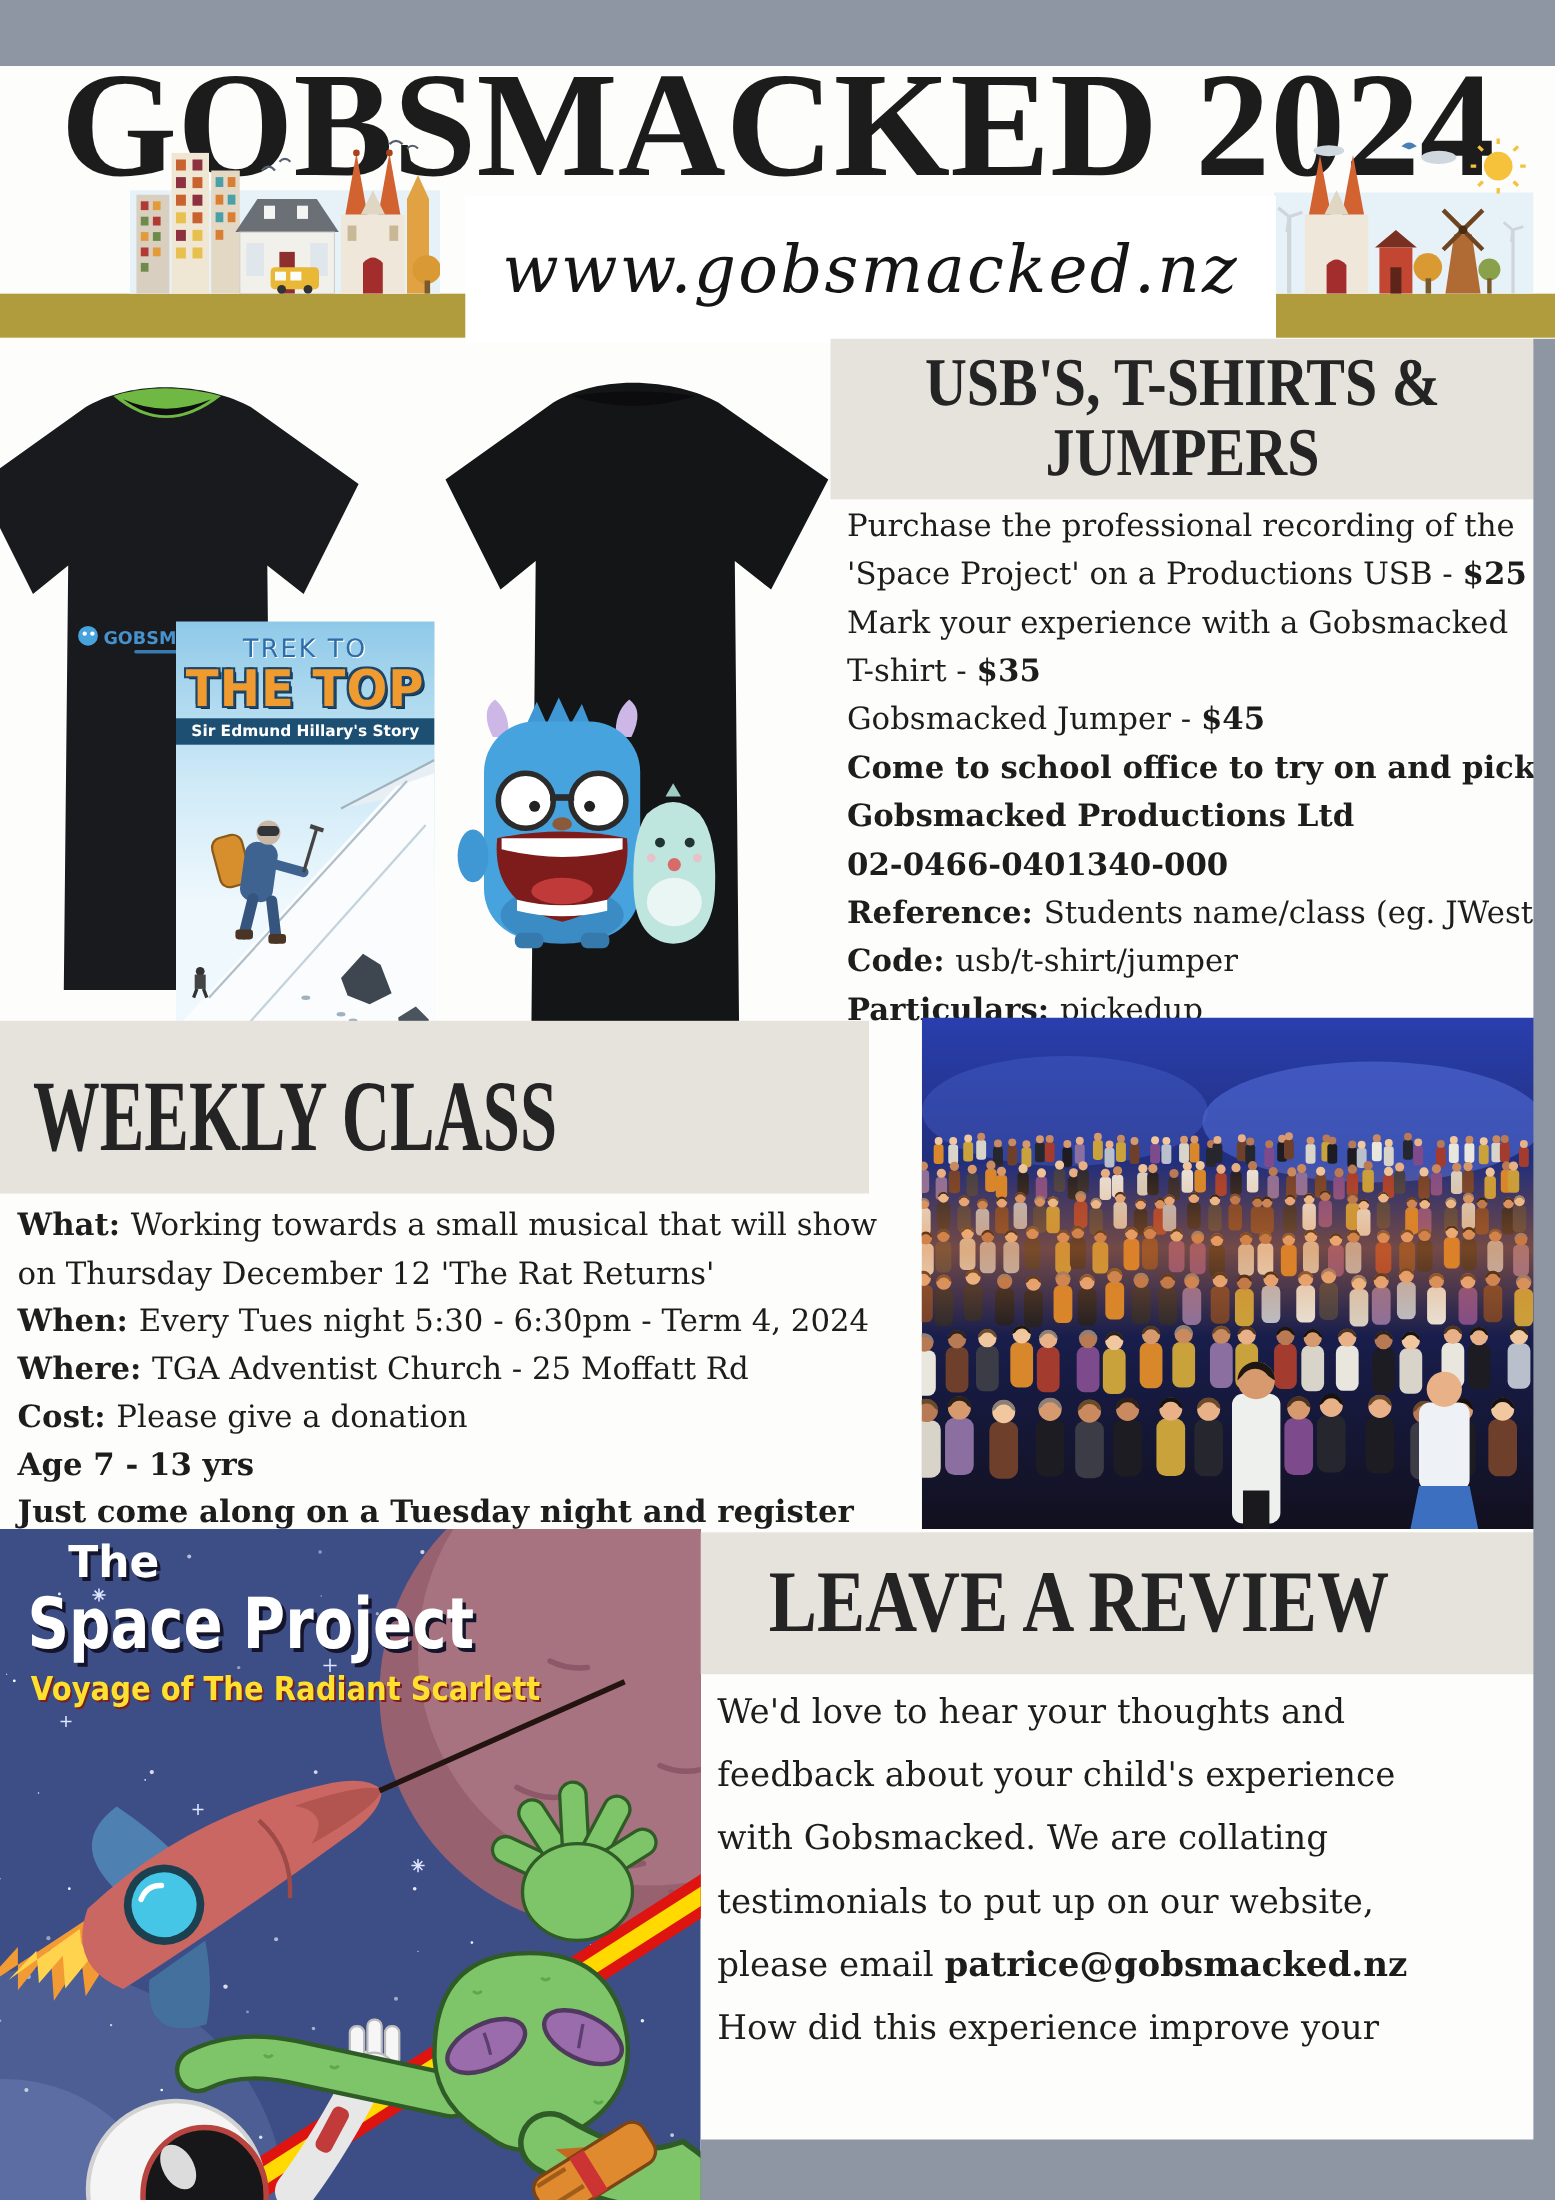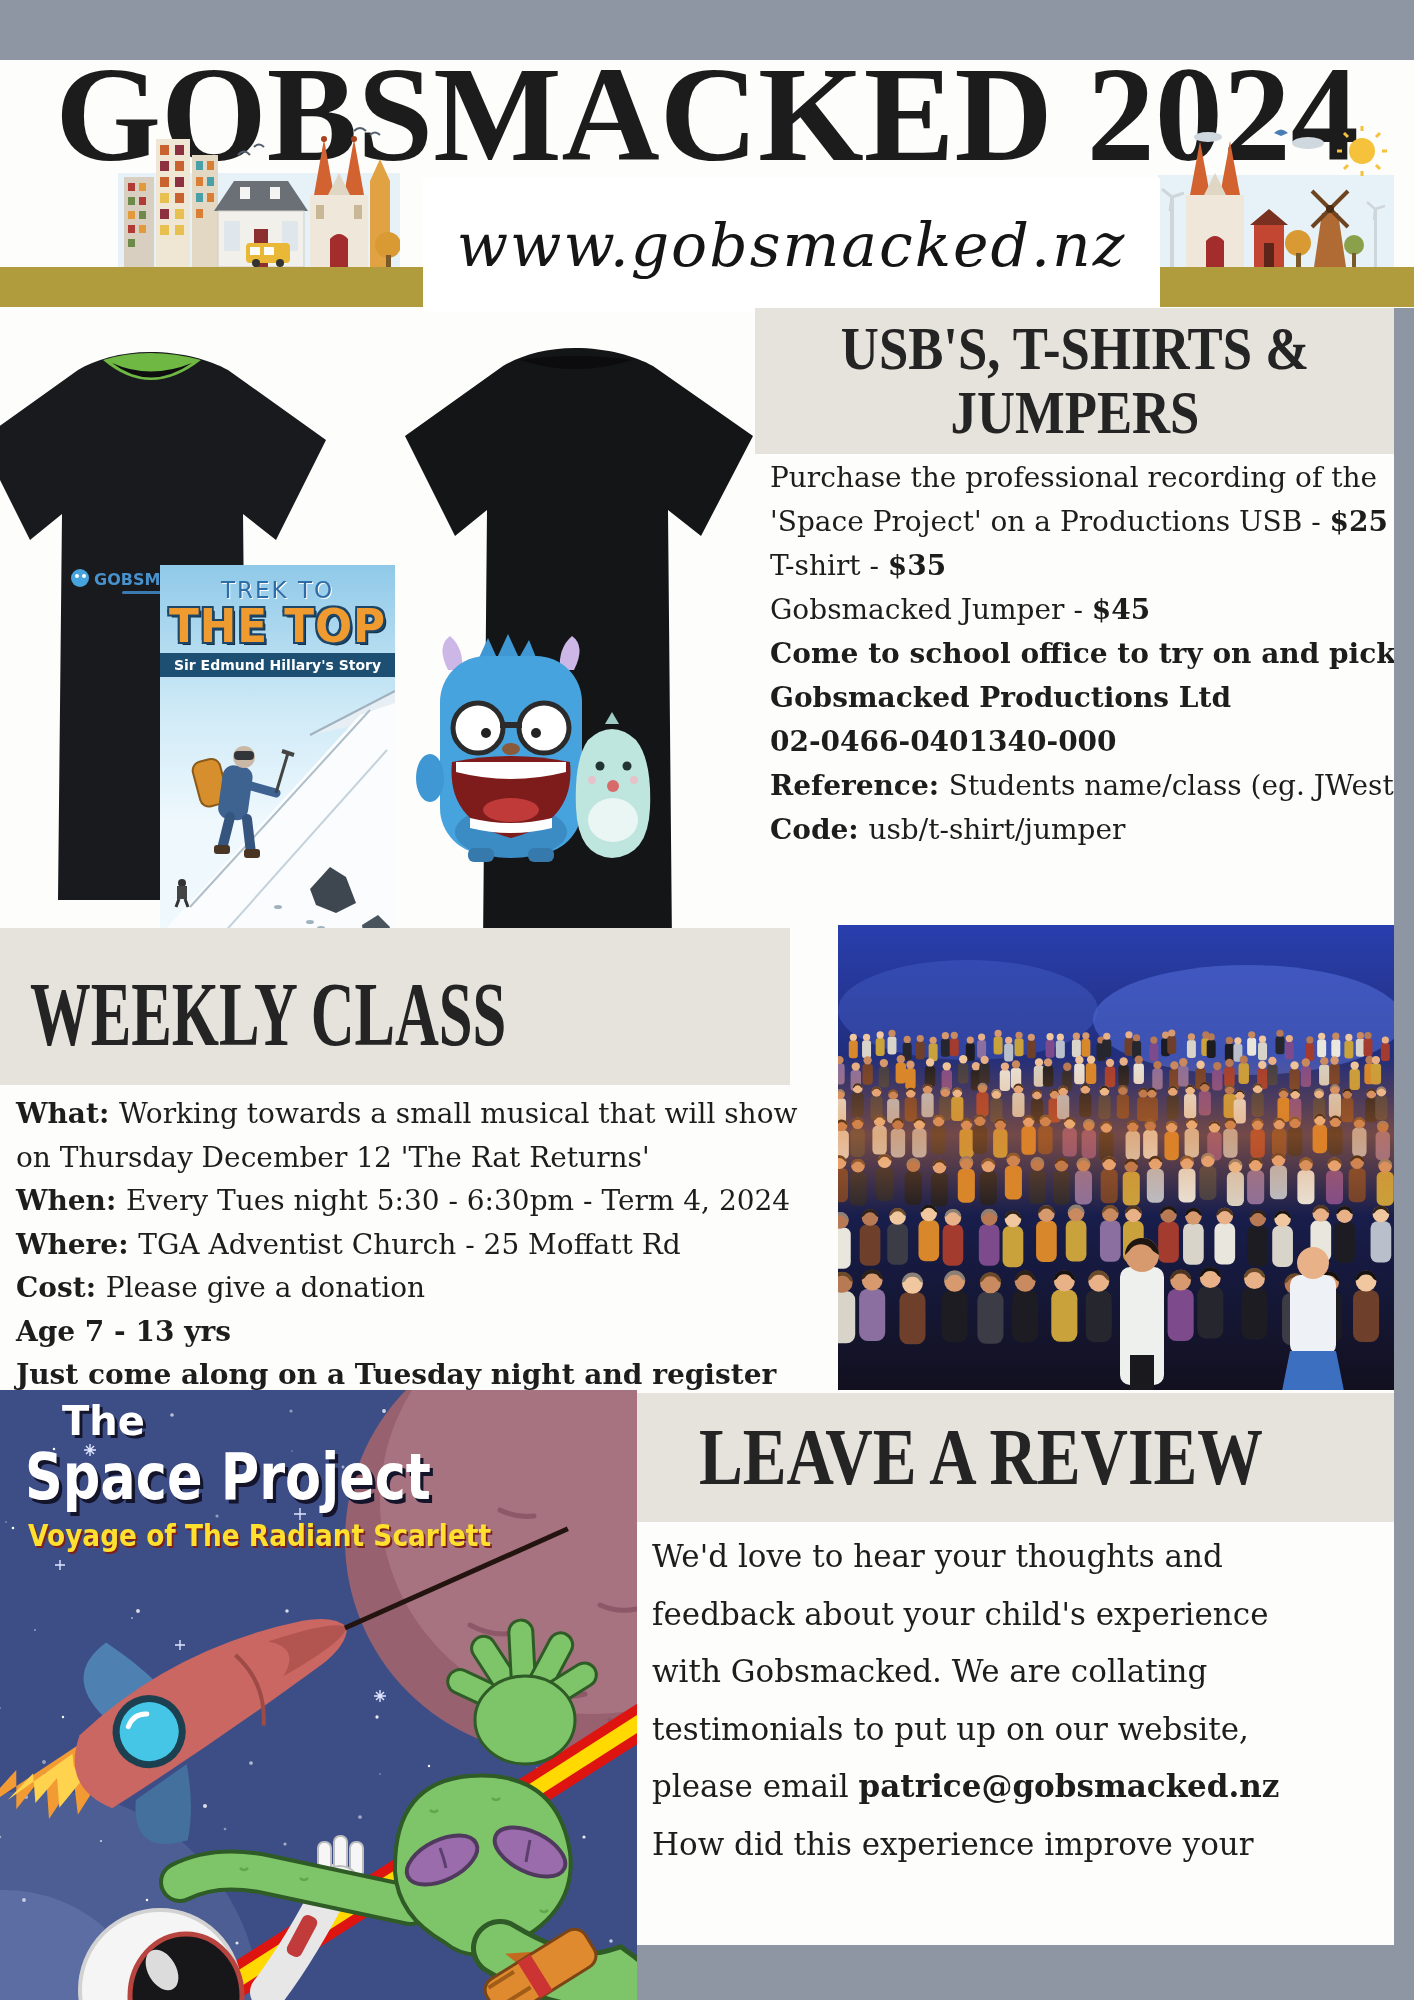--- a/index.html
+++ b/index.html
@@ -286,27 +286,29 @@
 
   <div class="beige usb-head">
     <div class="hwrap">
       <div class="ln">USB'S, T-SHIRTS &amp;</div>
       <div class="ln">JUMPERS</div>
     </div>
   </div>
   <div class="rich usb-text">
       <div class="tline"><span>Purchase the professional recording of the</span></div>
       <div class="tline"><span>'Space Project' on a Productions USB - </span><span class="b">$25</span></div>
+      <div class="tline"><span>Mark your experience with a Gobsmacked</span></div>
       <div class="tline"><span>T-shirt - </span><span class="b">$35</span></div>
       <div class="tline"><span>Gobsmacked Jumper - </span><span class="b">$45</span></div>
       <div class="tline"><span class="b">Come to school office to try on and pick up</span></div>
       <div class="tline"><span class="b">Gobsmacked Productions Ltd</span></div>
       <div class="tline"><span class="b">02-0466-0401340-000</span></div>
       <div class="tline"><span class="b">Reference: </span><span>Students name/class (eg. JWest R8)</span></div>
       <div class="tline"><span class="b">Code: </span><span>usb/t-shirt/jumper</span></div>
+      <div class="tline"><span class="b">Particulars: </span><span>pickedup</span></div>
     </div>
 
   <div class="beige weekly-head">
     <span>WEEKLY CLASS</span>
   </div>
   <div class="rich weekly-text">
       <div class="tline"><span class="b">What: </span><span>Working towards a small musical that will show</span></div>
       <div class="tline"><span>on Thursday December 12 'The Rat Returns'</span></div>
       <div class="tline"><span class="b">When: </span><span>Every Tues night 5:30 - 6:30pm - Term 4, 2024</span></div>
       <div class="tline"><span class="b">Where: </span><span>TGA Adventist Church - 25 Moffatt Rd</span></div>

